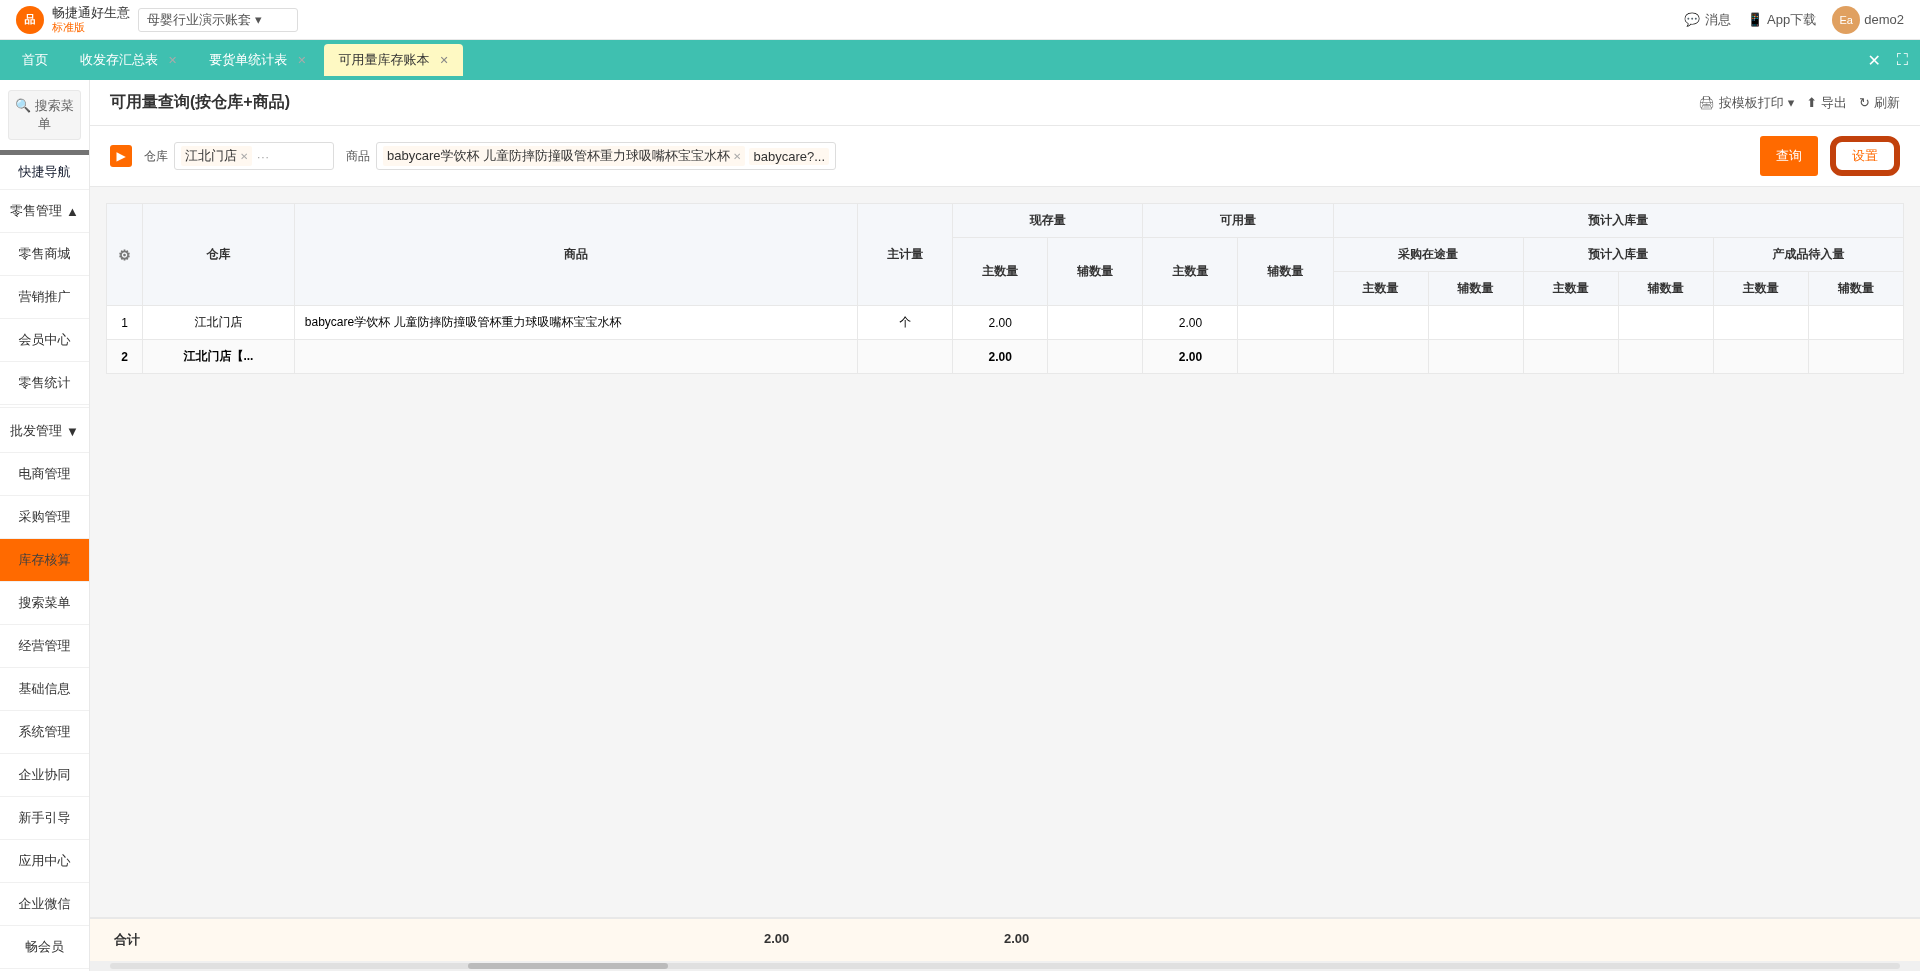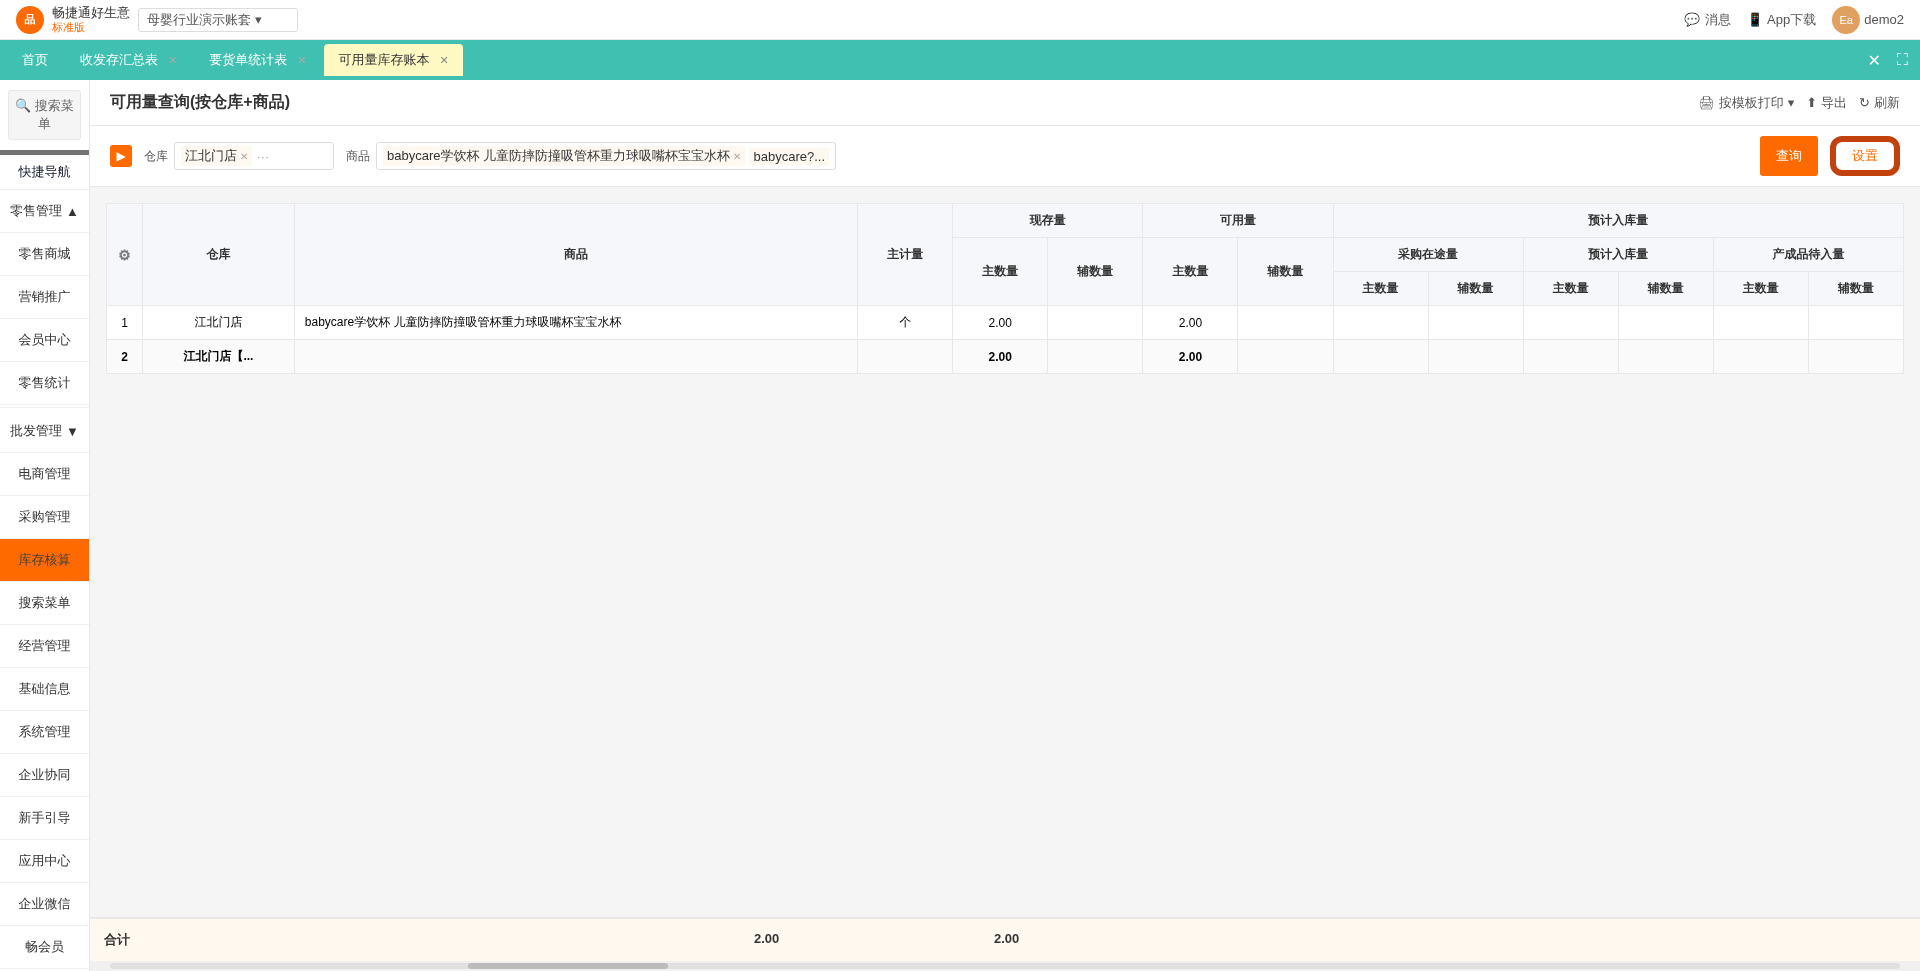--- a/index.html
+++ b/index.html
@@ -132,21 +132,21 @@
     .data-table thead th { background: #f5f7fa; color: #333; font-weight: 600; }
     .data-table tbody tr.subtotal { background: #fafafa; font-weight: bold; }
     .data-table .col-settings { width: 36px; background: #f5f7fa; cursor: pointer; }
     .data-table .col-settings .gear-icon { font-size: 14px; color: #777; }
     .settings-th { cursor: pointer; }
 
     
     .table-footer {
       background: #fff9f0;
       border-top: 2px solid #e8e8e8;
-      padding: 8px 4px;
+      padding: 8px 14px;
       display: flex;
       align-items: center;
       flex-shrink: 0;
     }
     .footer-total { display: flex; width: 100%; }
     .footer-cell { padding: 4px 10px; font-size: 13px; font-weight: 600; color: #333; }
 
     
     .table-scroll-bar { height: 10px; background: #f0f0f0; flex-shrink: 0; display: flex; align-items: center; padding: 0 20px; }
     .scroll-track { width: 100%; height: 6px; background: #e0e0e0; border-radius: 3px; position: relative; }

